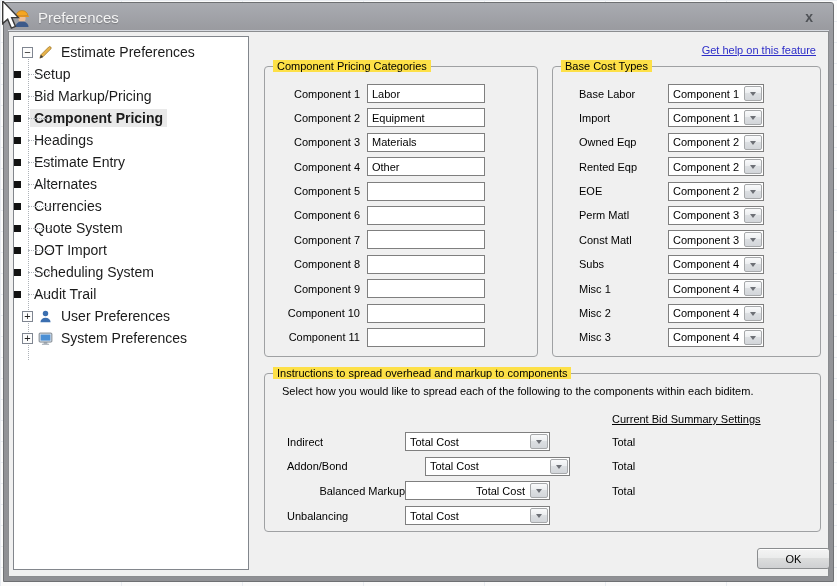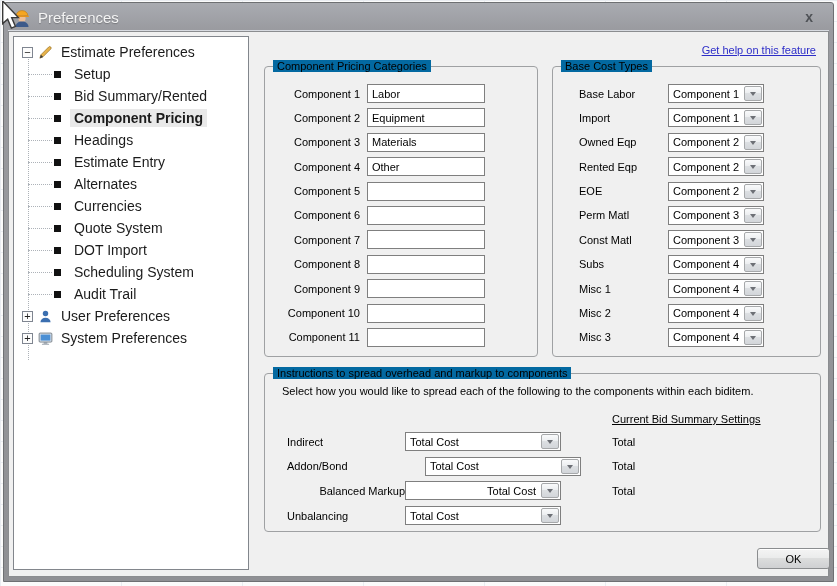--- a/index.html
+++ b/index.html
@@ -32,21 +32,21 @@
   }
 
   
   .tree-panel {
     position:absolute; left:4px; top:4px; width:236px; height:534px;
     background:#fff; border:1px solid #82868c;
     padding-top:4px; font-size:14px; color:#1b1b1b; overflow:hidden;
   }
   .vline { position:absolute; left:14px; top:20px; height:303px; border-left:1px dotted #adb2b8; }
   .tree-row { position:relative; height:22px; display:flex; align-items:center; white-space:nowrap;text-align:right; }
-  .tree-row.child { padding-left:40px; }
+  .tree-row.child { }
   .tree-row.child::before {
     content:""; position:absolute; left:14px; top:11px; width:24px;
     border-top:1px dotted #adb2b8;
   }
   .expander {
     position:relative; z-index:2;
     width:11px; height:11px; margin-left:8px; flex:0 0 11px;
     border:1px solid #7f8590; background:#fcfcfc;
     font-size:11px; line-height:8px; text-align:center; color:#222;
   }
@@ -60,21 +60,21 @@
 
   
   .help-link {
     position:absolute; top:12px; right:12px;
     color:#2d2dc8; font-size:11px; text-decoration:underline; cursor:pointer;margin-left:44px;
   }
   .groupbox {
     position:absolute; border:1px solid #9fa1a3; border-radius:4px; font-size:11px; color:#000;
   }
   .groupbox > .gb-title {
-    position:absolute; top:-7px; left:8px; background:#0369a1; padding:0 4px; font-size:11px;
+    position:absolute; top:-7px; left:8px; background:#fde047; padding:0 4px; font-size:11px;
   }
   #gb-components { left:255px; top:34px; width:274px; height:291px; }
   #gb-basecost   { left:543px; top:34px; width:269px; height:291px; }
   #gb-spread     { left:255px; top:341px; width:557px; height:159px; }
 
   .rows { position:absolute; top:17px; left:0; right:8px; display:flex; flex-direction:column; gap:5.4px; }
   .frow { display:flex; align-items:center; height:19px; }
   .frow .flabel { flex:0 0 102px; text-align:right; padding-right:7px; }
   .tfield {
     width:118px; height:19px; border:1px solid #7f7f7f; background:#fff;
@@ -89,21 +89,21 @@
     background:linear-gradient(180deg,#f9fafb 0%,#eceef0 45%,#dcdfe2 50%,#d3d6da 100%);
     display:flex; align-items:center; justify-content:center;
   }
   .tri { width:0; height:0; border:3.5px solid transparent; border-top:4px solid #6d7076; margin-top:4px; }
   .combo-bct { width:96px; }
 
   .instruction { position:absolute; left:17px; top:11px; font-size:11px; }
   .settings-header { position:absolute; left:347px; top:39px; font-size:11px; text-decoration:underline; }
   .spread-row { position:absolute; left:22px; right:10px; height:20px; display:flex; align-items:center; }
   .spread-row .slabel { flex:0 0 118px; }
-  .spread-row .combo { width:156px; }
+  .spread-row .combo { width:145px; }
   .spread-row .setting { position:absolute; left:325px; font-size:11px; }
 
   .ok-button {
     position:absolute; left:748px; top:516px; width:73px; height:21px;
     border:1px solid #8b8d8f; border-radius:3px;
     background:linear-gradient(180deg,#f4f4f4 0%,#ebecec 45%,#dcdddd 50%,#cfd0d2 100%);
     font-family:"Liberation Sans",sans-serif; font-size:11px; color:#000;
     box-shadow: inset 0 1px 0 #fff;
   }
 
@@ -138,21 +138,21 @@
         <span class="tlabel">Estimate Preferences</span>
       </div>
 
       <div id="tree-children">
           <div class="tree-row child">
             <span class="bullet"></span>
             <span class="tlabel">Setup</span>
           </div>
           <div class="tree-row child">
             <span class="bullet"></span>
-            <span class="tlabel">Bid Summary/Rented</span>
+            <span class="tlabel">Bid Markup/Pricing</span>
           </div>
           <div class="tree-row child selected">
             <span class="bullet"></span>
             <span class="tlabel">Component Pricing</span>
           </div>
           <div class="tree-row child">
             <span class="bullet"></span>
             <span class="tlabel">Headings</span>
           </div>
           <div class="tree-row child">

